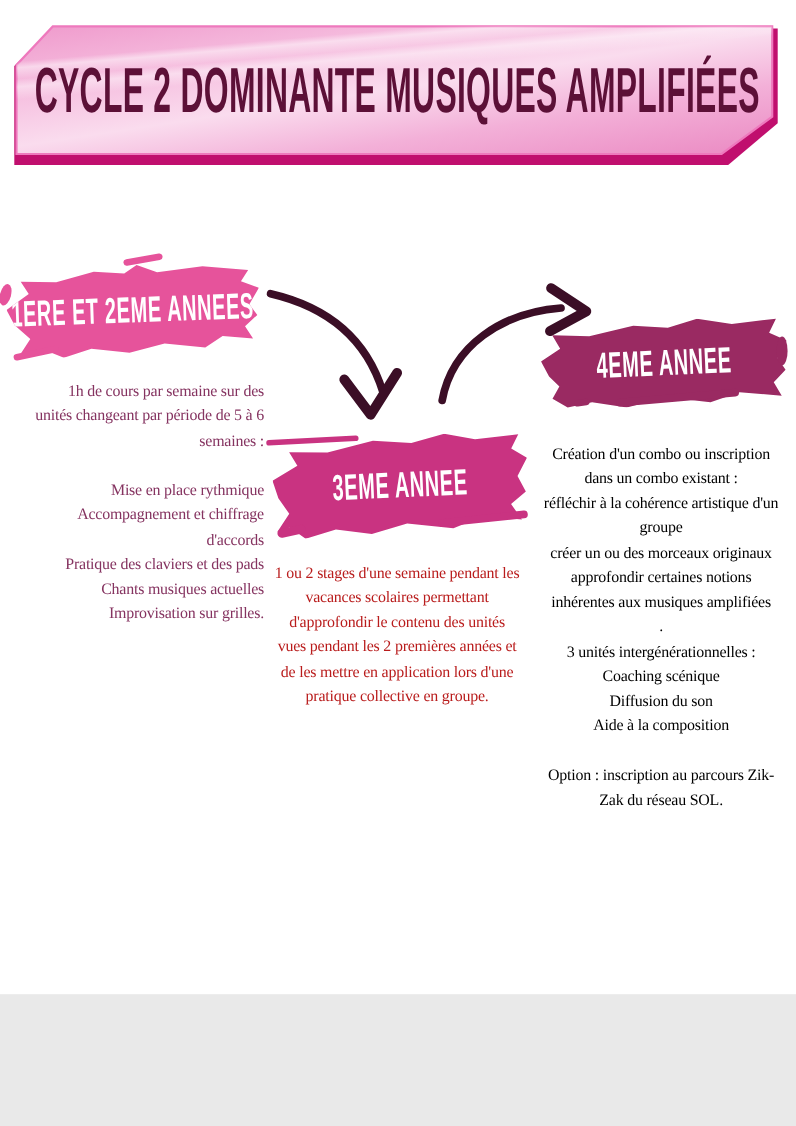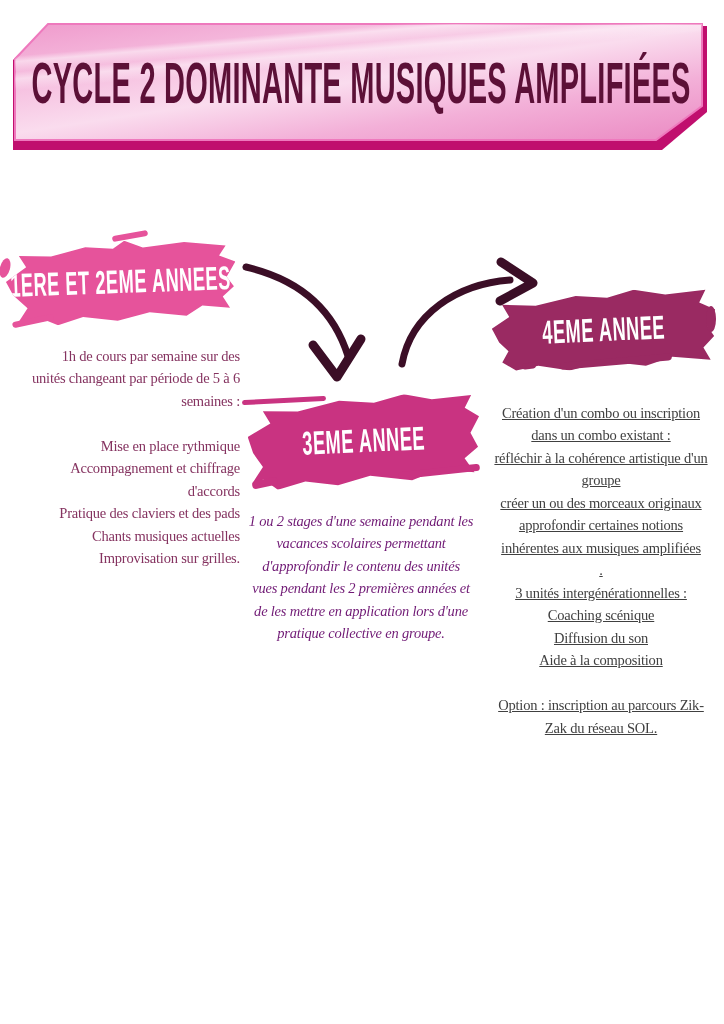--- a/index.html
+++ b/index.html
@@ -1,17 +1,17 @@
 <!DOCTYPE html>
 <html lang="fr"><head>
 <meta charset="utf-8">
 <style>
   html,body{margin:0;padding:0;}
   body{background:#e9e9e9;font-family:"Liberation Sans",sans-serif;}
-  .page{position:relative;width:724px;height:1024px;margin:0 auto;background:#ffffff;overflow:hidden;}
+  .page{position:relative;width:724px;height:904px;margin:0 auto;background:#ffffff;overflow:hidden;}
 
   
   .banner{position:absolute;left:8px;top:18px;width:706px;height:136px;}
   .banner svg{position:absolute;inset:0;}
   .banner-title-wrap{position:absolute;left:0;top:0;width:100%;height:124px;display:flex;align-items:center;justify-content:center;}
   .banner-title{display:inline-block;font-weight:700;font-size:58px;letter-spacing:.5px;transform:scaleX(.5);transform-origin:center;white-space:nowrap;padding-top:4px;}
 
   
   .brush{position:absolute;display:flex;align-items:center;justify-content:center;}
   .brush-label{display:inline-block;font-weight:700;font-size:33px;letter-spacing:1px;transform:scaleX(.55);transform-origin:center;white-space:nowrap;}
@@ -102,28 +102,28 @@
 unités changeant par période de 5 à 6
 semaines :
 
 Mise en place rythmique
 Accompagnement et chiffrage
 d'accords
 Pratique des claviers et des pads
 Chants musiques actuelles
 Improvisation sur grilles.</div>
 
-  <div class="desc desc-2" style="color: #701a75; font-style: italic;">1 ou 2 stages d'une semaine pendant les
+  <div class="desc desc-2" style="color: #b91c1c;">1 ou 2 stages d'une semaine pendant les
 vacances scolaires permettant
 d'approfondir le contenu des unités
 vues pendant les 2 premières années et
 de les mettre en application lors d'une
 pratique collective en groupe.</div>
 
-  <div class="desc desc-3" style="color: #404040; text-decoration: underline;">Création d'un combo ou inscription
+  <div class="desc desc-3" style="color: #000000;">Création d'un combo ou inscription
 dans un combo existant :
 réfléchir à la cohérence artistique d'un
 groupe
 créer un ou des morceaux originaux
 approfondir certaines notions
 inhérentes aux musiques amplifiées
 .
 3 unités intergénérationnelles :
 Coaching scénique
 Diffusion du son

